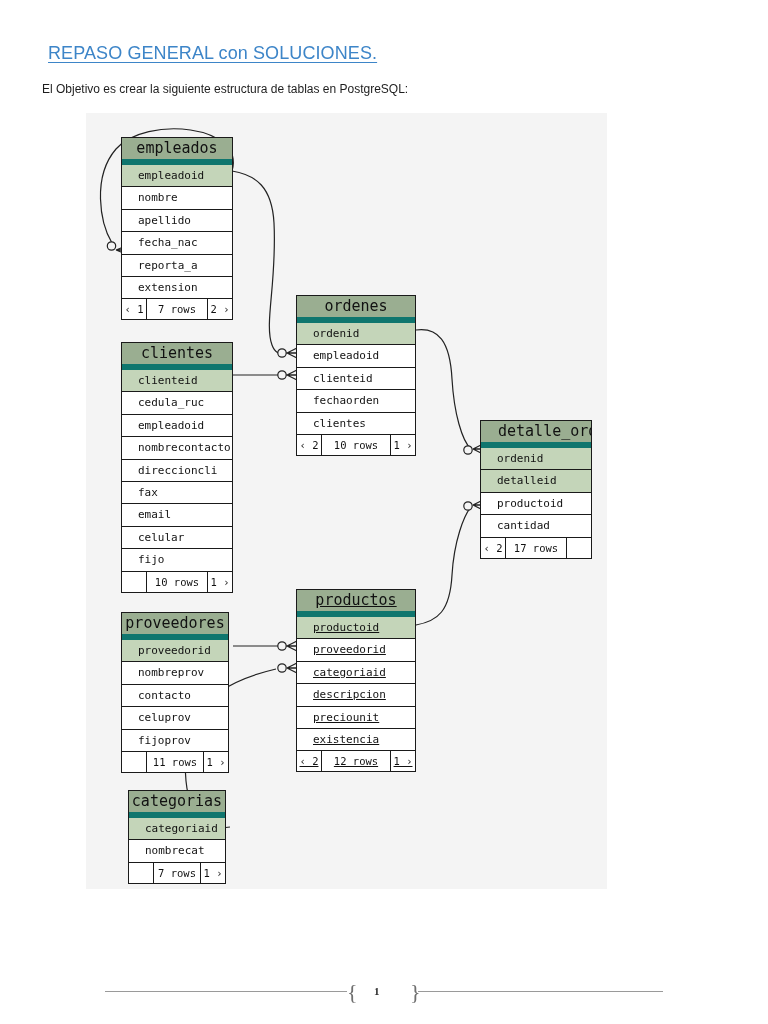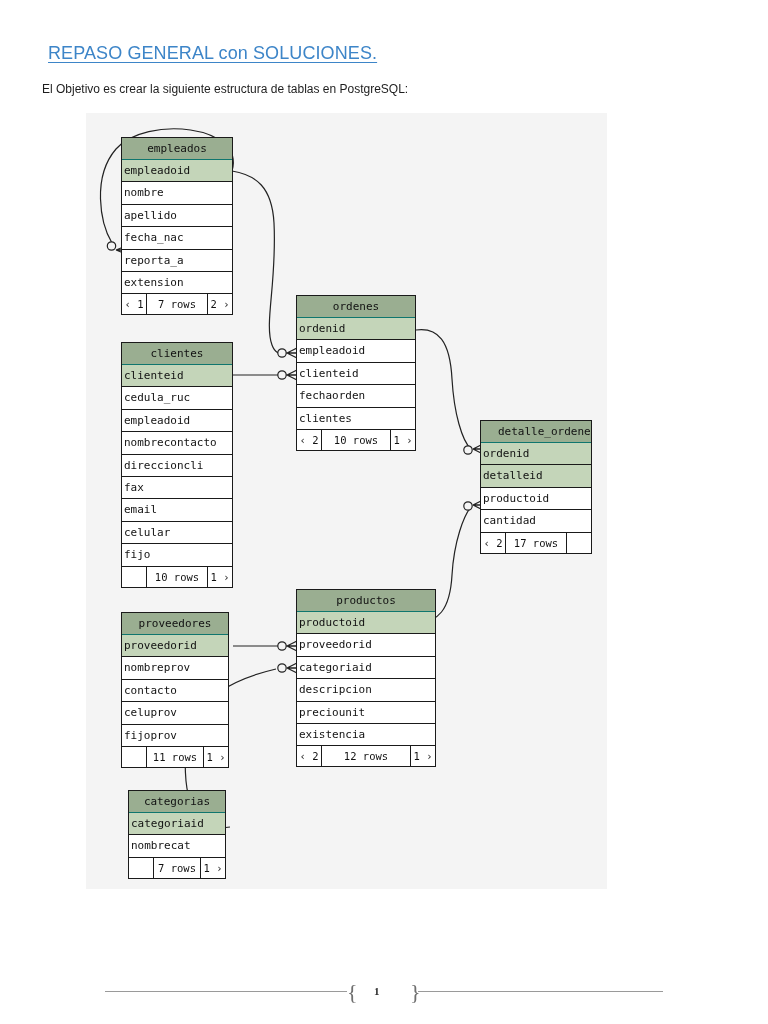--- a/index.html
+++ b/index.html
@@ -53,29 +53,29 @@
     box-sizing:border-box;
     font-family:"DejaVu Sans Mono","Liberation Mono",monospace;
     font-size:11px;
     color:#111111;
     overflow:hidden;
   }
   .tbl .hdr{
     height:21px;line-height:21px;
     background:#9aae91;
     text-align:center;
-    border-bottom:1px solid #0f766e;
-    font-size:11px;
+    border-bottom:6px solid #0f766e;
+    font-size:15px;
     white-space:nowrap;
     overflow:hidden;
   }
   .tbl .hdr.left{text-align:left;padding-left:17px;}
   .tbl .fld{
     height:21.4px;line-height:21.4px;
-    padding-left:2px;
+    padding-left:16px;
     border-bottom:1px solid #1a1a1a;
     white-space:nowrap;
     overflow:hidden;
     background:#ffffff;
   }
   .tbl .fld.pk{background:#c4d5b9;}
   .tbl .foot{
     display:flex;
     height:20px;
     font-size:10.5px;
@@ -216,21 +216,21 @@
         <div class="fld pk">ordenid</div>
         <div class="fld pk">detalleid</div>
         <div class="fld">productoid</div>
         <div class="fld">cantidad</div>
         <div class="foot">
           <div class="prev">‹ 2</div>
           <div class="mid">17 rows</div>
           <div class="next"></div>
         </div>
       </div>
-    <div class="tbl" id="t-productos" style="left:210px;top:476px;width:140px;">
+    <div class="tbl" id="t-productos" style="left:210px;top:476px;width:120px;text-decoration:underline;">
         <div class="hdr">productos</div>
         <div class="fld pk">productoid</div>
         <div class="fld">proveedorid</div>
         <div class="fld">categoriaid</div>
         <div class="fld">descripcion</div>
         <div class="fld">preciounit</div>
         <div class="fld">existencia</div>
         <div class="foot">
           <div class="prev">‹ 2</div>
           <div class="mid">12 rows</div>

